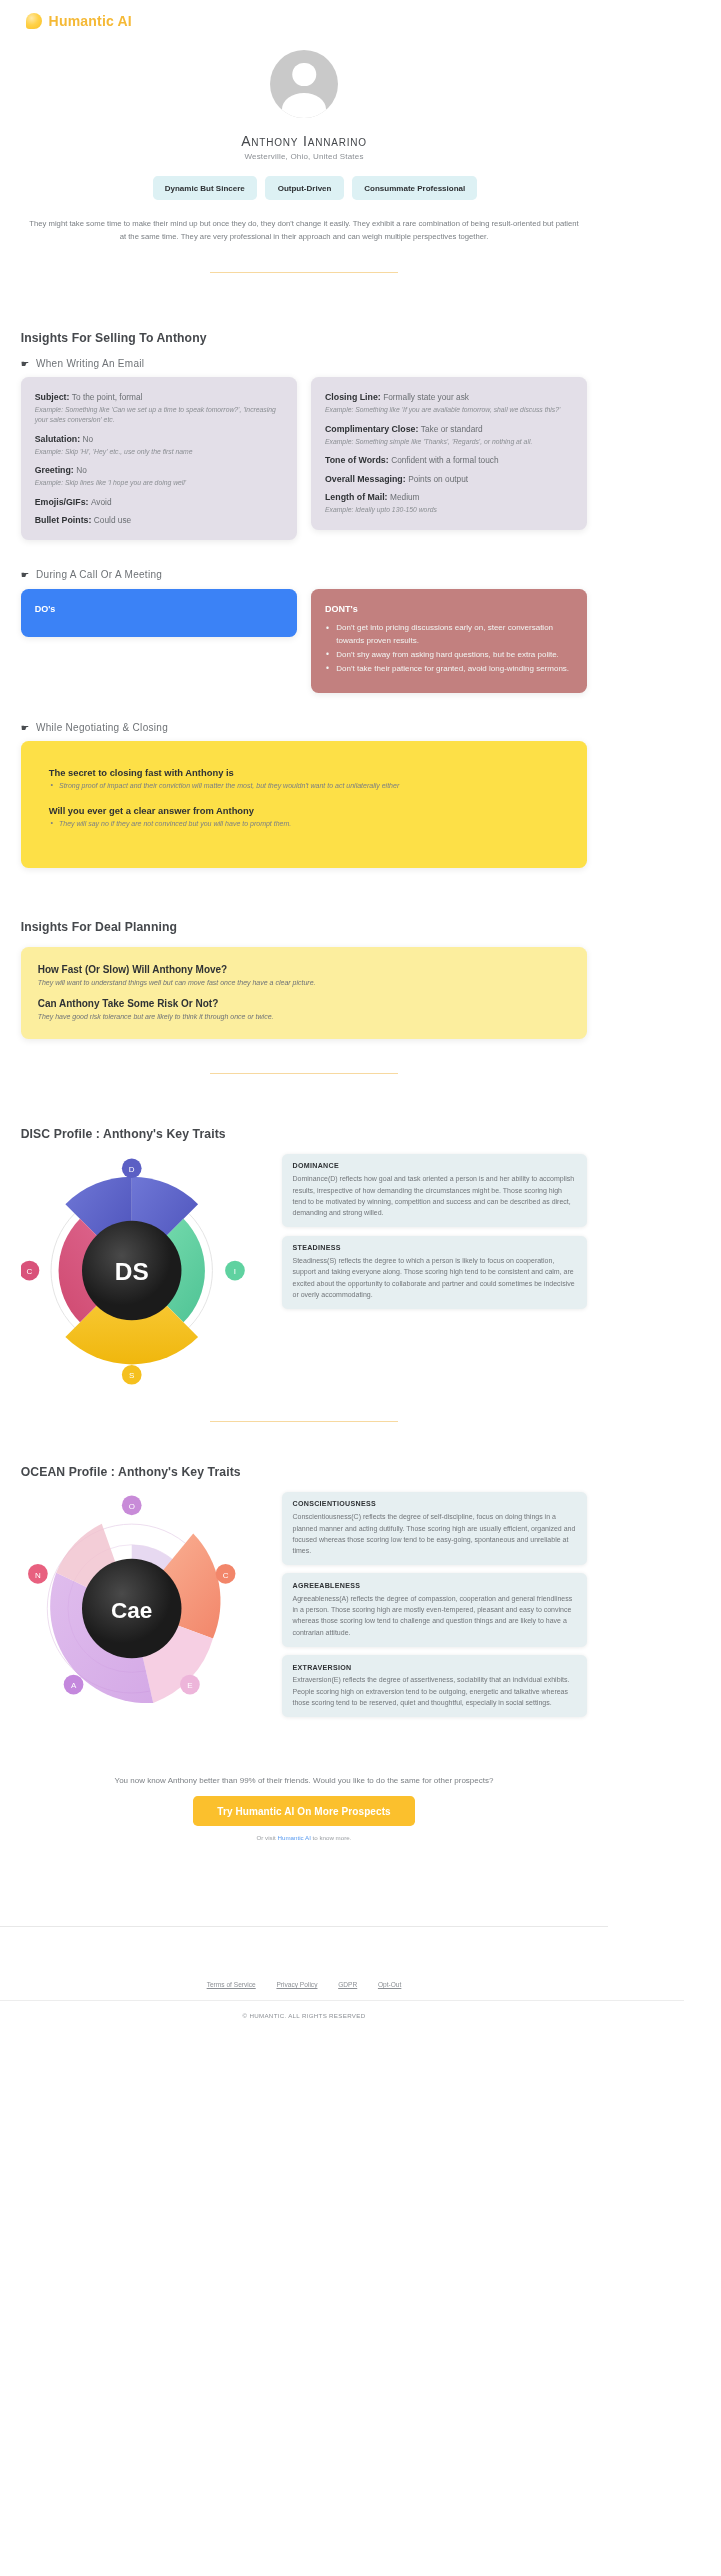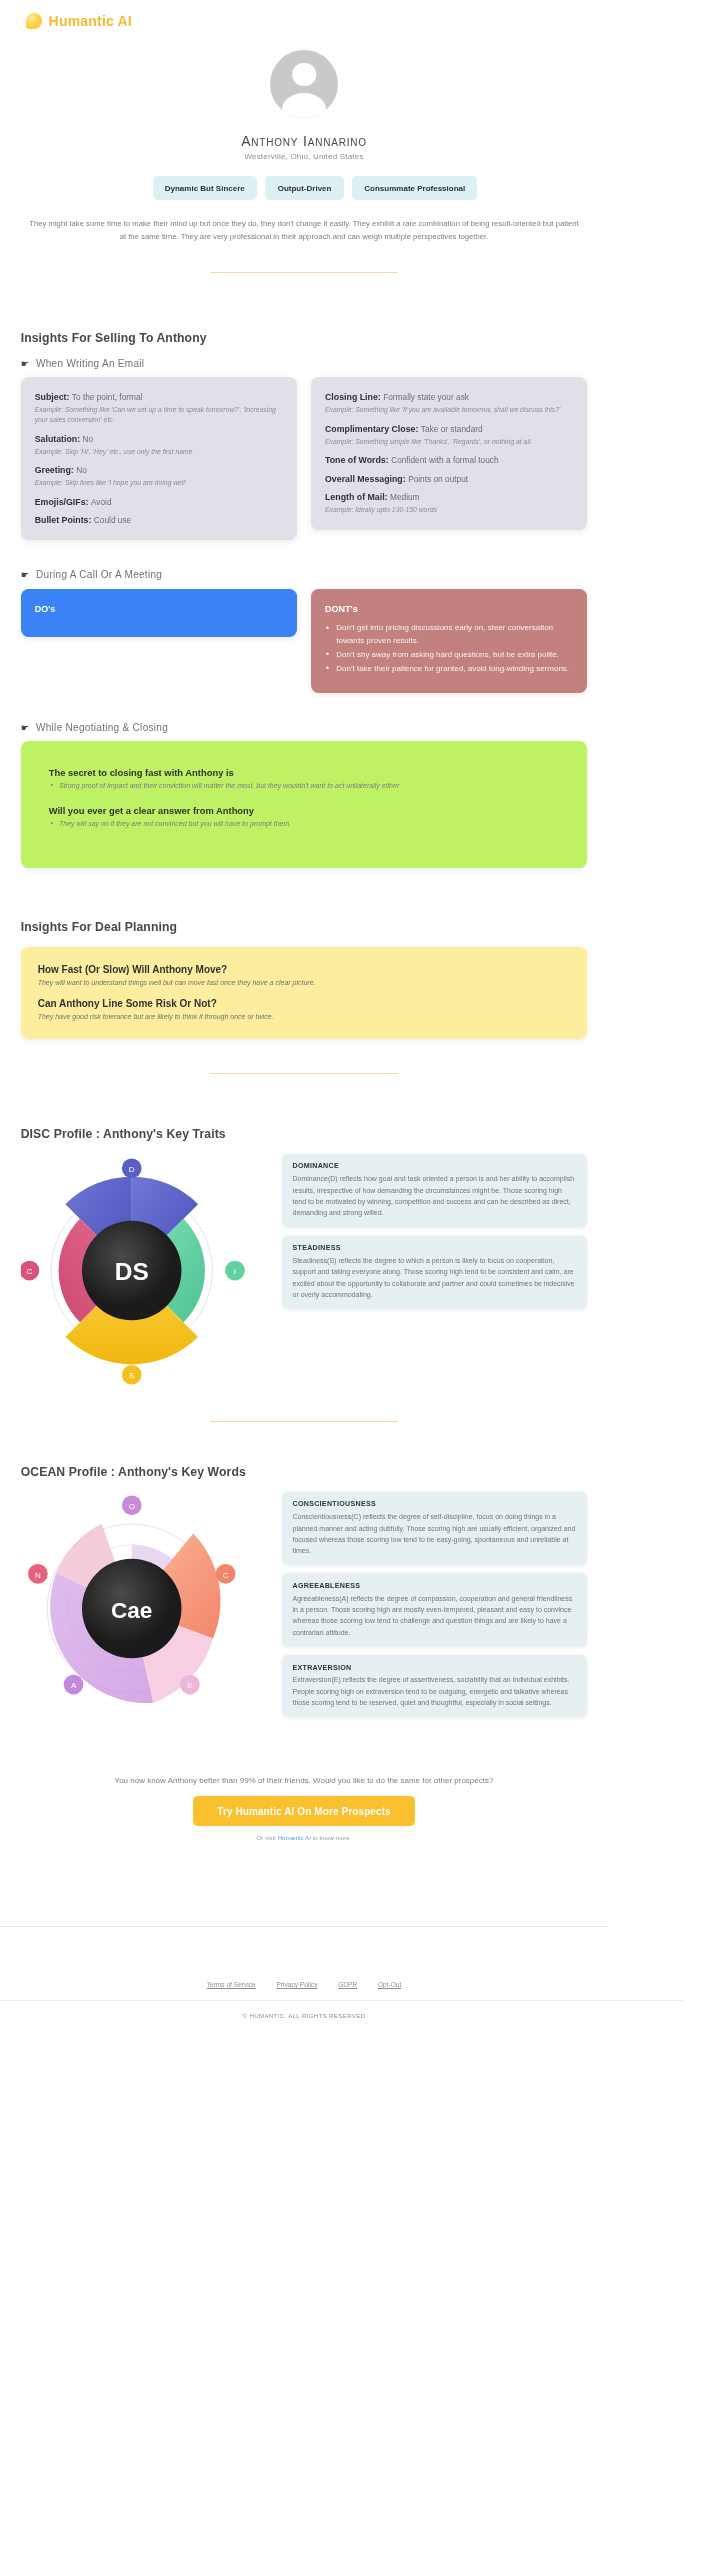--- a/index.html
+++ b/index.html
@@ -66,21 +66,21 @@
   }
   .hand-icon { font-size: 9.4px; color:#4a4d51; }
 
   
   .two-col { display: grid; grid-template-columns: 1fr 1fr; gap: 14px; padding: 0 20.7px; align-items:start; }
 
   .card { border-radius: 7.5px; padding: 15px 14px; box-shadow: 0 1.9px 6.6px rgba(0,0,0,.08); }
   .card-purple { background: #e3dfe8; }
   .card-green  { background: #3b82f6; }
   .card-red    { background: #c2807f; }
-  .card-mint   { background: #bef264; }
+  .card-mint   { background: #fde047; }
   .card-yellow { background: #fcee9e; }
 
   .kv { margin-bottom: 8.5px; }
   .kv:last-child { margin-bottom: 0; }
   .kv-line { font-size: 8.8px; }
   .kv-key { font-weight: 700; color: #2f3235; }
   .kv-val { color: #6b6f73; font-size: 8.3px; }
   .kv-ex { display:block; margin-top: 2.8px; font-size: 6.8px; font-style: italic; color: #8a8e92; line-height: 1.5; }
 
   .card-head-white { color:#fff; font-size: 9px; font-weight: 700; margin-bottom: 8.5px; }
@@ -257,21 +257,21 @@
       </div>
     </div>
   </div>
 
   <div style="margin-top:52px;">
     <h2 class="section-title">Insights For Deal Planning</h2>
     <div style="padding:0 20.7px;">
       <div class="card card-yellow" style="padding:17px 17px 19px;">
         <div class="yellow-h">How Fast (Or Slow) Will Anthony Move?</div>
         <div class="yellow-p">They will want to understand things well but can move fast once they have a clear picture.</div>
-        <div class="yellow-h">Can Anthony Line Some Risk Or Not?</div>
+        <div class="yellow-h">Can Anthony Take Some Risk Or Not?</div>
         <div class="yellow-p">They have good risk tolerance but are likely to think it through once or twice.</div>
       </div>
     </div>
     <div class="rule-orange" style="margin-top:34px;"></div>
   </div>
 
   <div style="margin-top:53px;">
     <h2 class="section-title">DISC Profile : Anthony's Key Traits</h2>
     <div class="chart-row">
       <div class="wheel-wrap">
@@ -329,21 +329,21 @@
         <div class="trait-card">
           <div class="trait-title">STEADINESS</div>
           <div class="trait-body">Steadiness(S) reflects the degree to which a person is likely to focus on cooperation, support and taking everyone along. Those scoring high tend to be consistent and calm, are excited about the opportunity to collaborate and partner and could sometimes be indecisive or overly accommodating.</div>
         </div>
       </div>
     </div>
     <div class="rule-orange" style="margin-top:32px;"></div>
   </div>
 
   <div style="margin-top:43px;">
-    <h2 class="section-title">OCEAN Profile : Anthony's Key Words</h2>
+    <h2 class="section-title">OCEAN Profile : Anthony's Key Traits</h2>
     <div class="chart-row">
       <div class="wheel-wrap">
         <svg width="244" height="235" viewBox="0 0 260 250">
           <defs>
             <radialGradient id="oCore" cx="40%" cy="35%">
               <stop offset="0%" stop-color="#4a4a4a"></stop>
                 <stop offset="100%" stop-color="#1b1b1b"></stop>
             </radialGradient>
             <linearGradient id="oC" x1="0" y1="0" x2="1" y2="1">
               <stop offset="0%" stop-color="#fbb79a"></stop>

